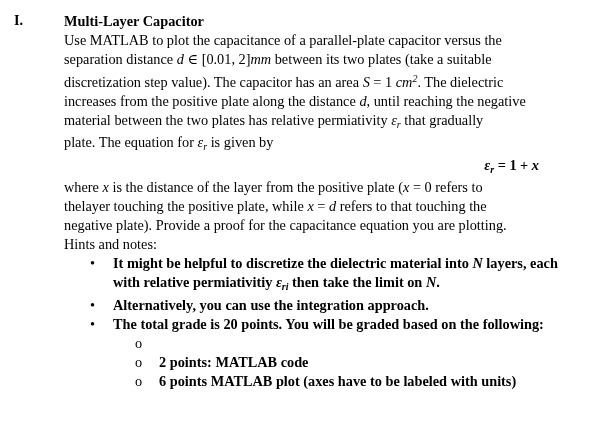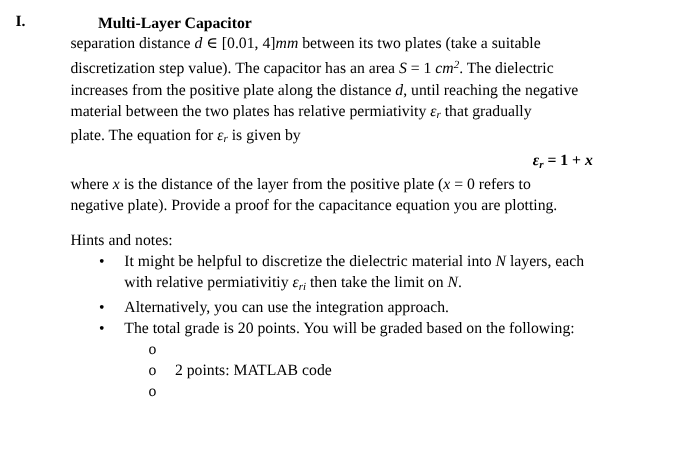--- a/index.html
+++ b/index.html
@@ -8,52 +8,54 @@
     background: #ffffff;
     color: #000000;
     font-family: "Liberation Serif", "DejaVu Serif", serif;
     font-size: 14.3px;
   }
   .page { padding: 12px 14px 0 14px; width: 613px; }
   .row { display: flex; align-items: flex-start; }
   .num { width: 50px; font-weight: bold; flex: 0 0 50px; }
   .content { flex: 1 1 auto; min-width: 0; }
   .line { line-height: 19px; white-space: nowrap; }
-  .title { font-weight: bold; margin-left: 25px; }
+  .title { font-weight: bold; }
   .equation { text-align: right; padding-right: 60px; }
-  .hints { margin-top: 13px; }
+  .hints { }
   .bullet { display: flex; padding-left: 26px; }
   .bullet .marker { flex: 0 0 23px; line-height: 19px; }
   .bullet.sub { padding-left: 71px; }
   .bullet.sub .marker { flex: 0 0 24px; }
-  .btext { flex: 1 1 auto; min-width: 0; }
+  .btext { flex: 1 1 auto; min-width: 0; font-weight: bold; }
   .it  { font-style: italic; }
   .bd  { font-weight: bold; }
   .sub-s { vertical-align: -0.25em; font-size: 0.7em; }
   .sup-s { vertical-align: 0.45em;  font-size: 0.7em; }
 </style>
 </head>
 <body>
 
 <div class="page">
   <div class="row">
     <div class="num">I.</div>
     <div class="content">
 
       <div class="line title">Multi-Layer Capacitor</div>
 
-      <div class="line"><span>separation distance </span><span class="it">d</span><span> ∈ [0.01, 4]</span><span class="it">mm</span><span> between its two plates (take a suitable</span></div>
+      <div class="line"><span>Use MATLAB to plot the capacitance of a parallel-plate capacitor versus the</span></div>
+      <div class="line"><span>separation distance </span><span class="it">d</span><span> ∈ [0.01, 2]</span><span class="it">mm</span><span> between its two plates (take a suitable</span></div>
       <div class="line"><span>discretization step value). The capacitor has an area </span><span class="it">S</span><span> = 1 </span><span class="it">cm</span><span class="it sup-s">2</span><span>. The dielectric</span></div>
       <div class="line"><span>increases from the positive plate along the distance </span><span class="it">d</span><span>, until reaching the negative</span></div>
       <div class="line"><span>material between the two plates has relative permiativity </span><span class="it">ε</span><span class="it sub-s">r</span><span> that gradually</span></div>
       <div class="line"><span>plate. The equation for </span><span class="it">ε</span><span class="it sub-s">r</span><span> is given by</span></div>
 
       <div class="line equation"><span class="it bd">ε</span><span class="it bd sub-s">r</span><span class="bd"> = 1 + </span><span class="it bd">x</span></div>
 
       <div class="line"><span>where </span><span class="it">x</span><span> is the distance of the layer from the positive plate (</span><span class="it">x</span><span> = 0 refers to</span></div>
+      <div class="line"><span>thelayer touching the positive plate, while </span><span class="it">x</span><span> = </span><span class="it">d</span><span> refers to that touching the</span></div>
       <div class="line"><span>negative plate). Provide a proof for the capacitance equation you are plotting.</span></div>
 
       <div class="line hints">Hints and notes:</div>
 
       <div class="bullet">
         <span class="marker">•</span>
         <span class="btext">
           <div class="line"><span>It might be helpful to discretize the dielectric material into </span><span class="it">N</span><span> layers, each</span></div>
           <div class="line"><span>with relative permiativitiy </span><span class="it">ε</span><span class="it sub-s">r</span><span class="it sub-s">i</span><span> then take the limit on </span><span class="it">N</span><span>.</span></div>
         </span>
@@ -81,17 +83,20 @@
 
       <div class="bullet sub">
         <span class="marker">o</span>
         <span class="btext">
           <div class="line"><span>2 points: MATLAB code</span></div>
         </span>
       </div>
 
       <div class="bullet sub">
         <span class="marker">o</span>
+        <span class="btext">
+          <div class="line"><span>6 points MATLAB plot (axes have to be labeled with units)</span></div>
+        </span>
       </div>
 
     </div>
   </div>
 </div>
 
 </body></html>

